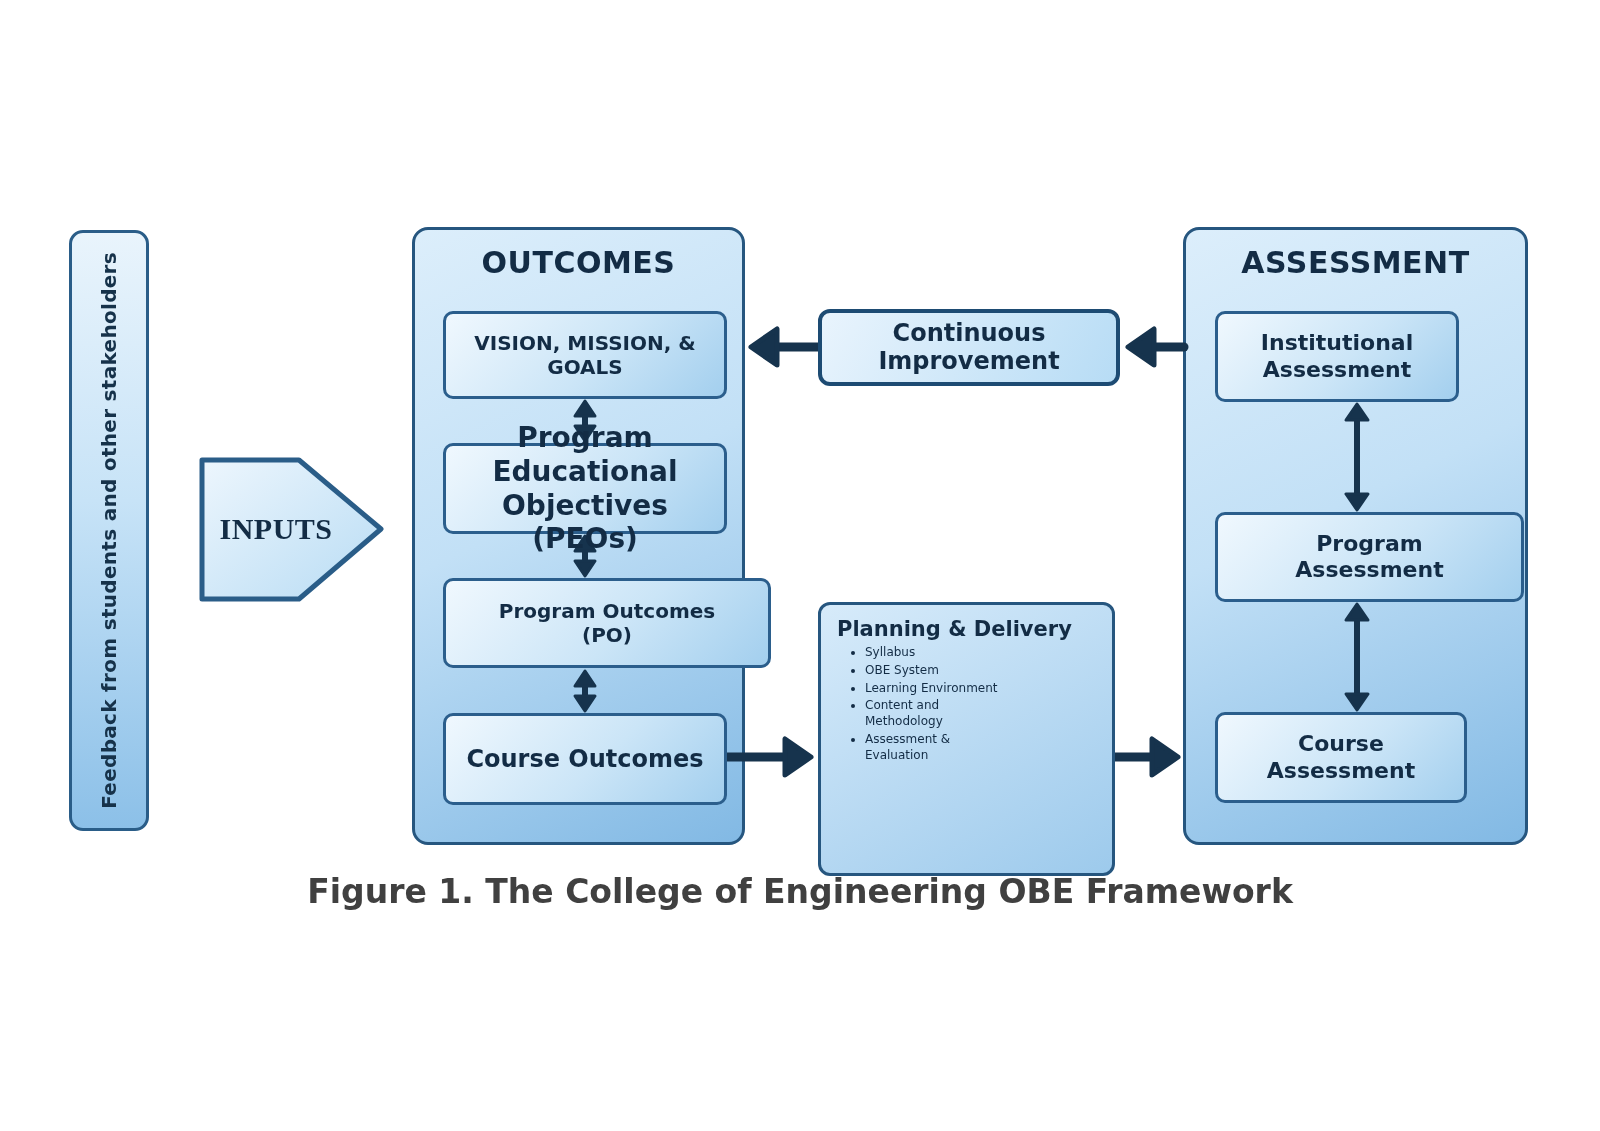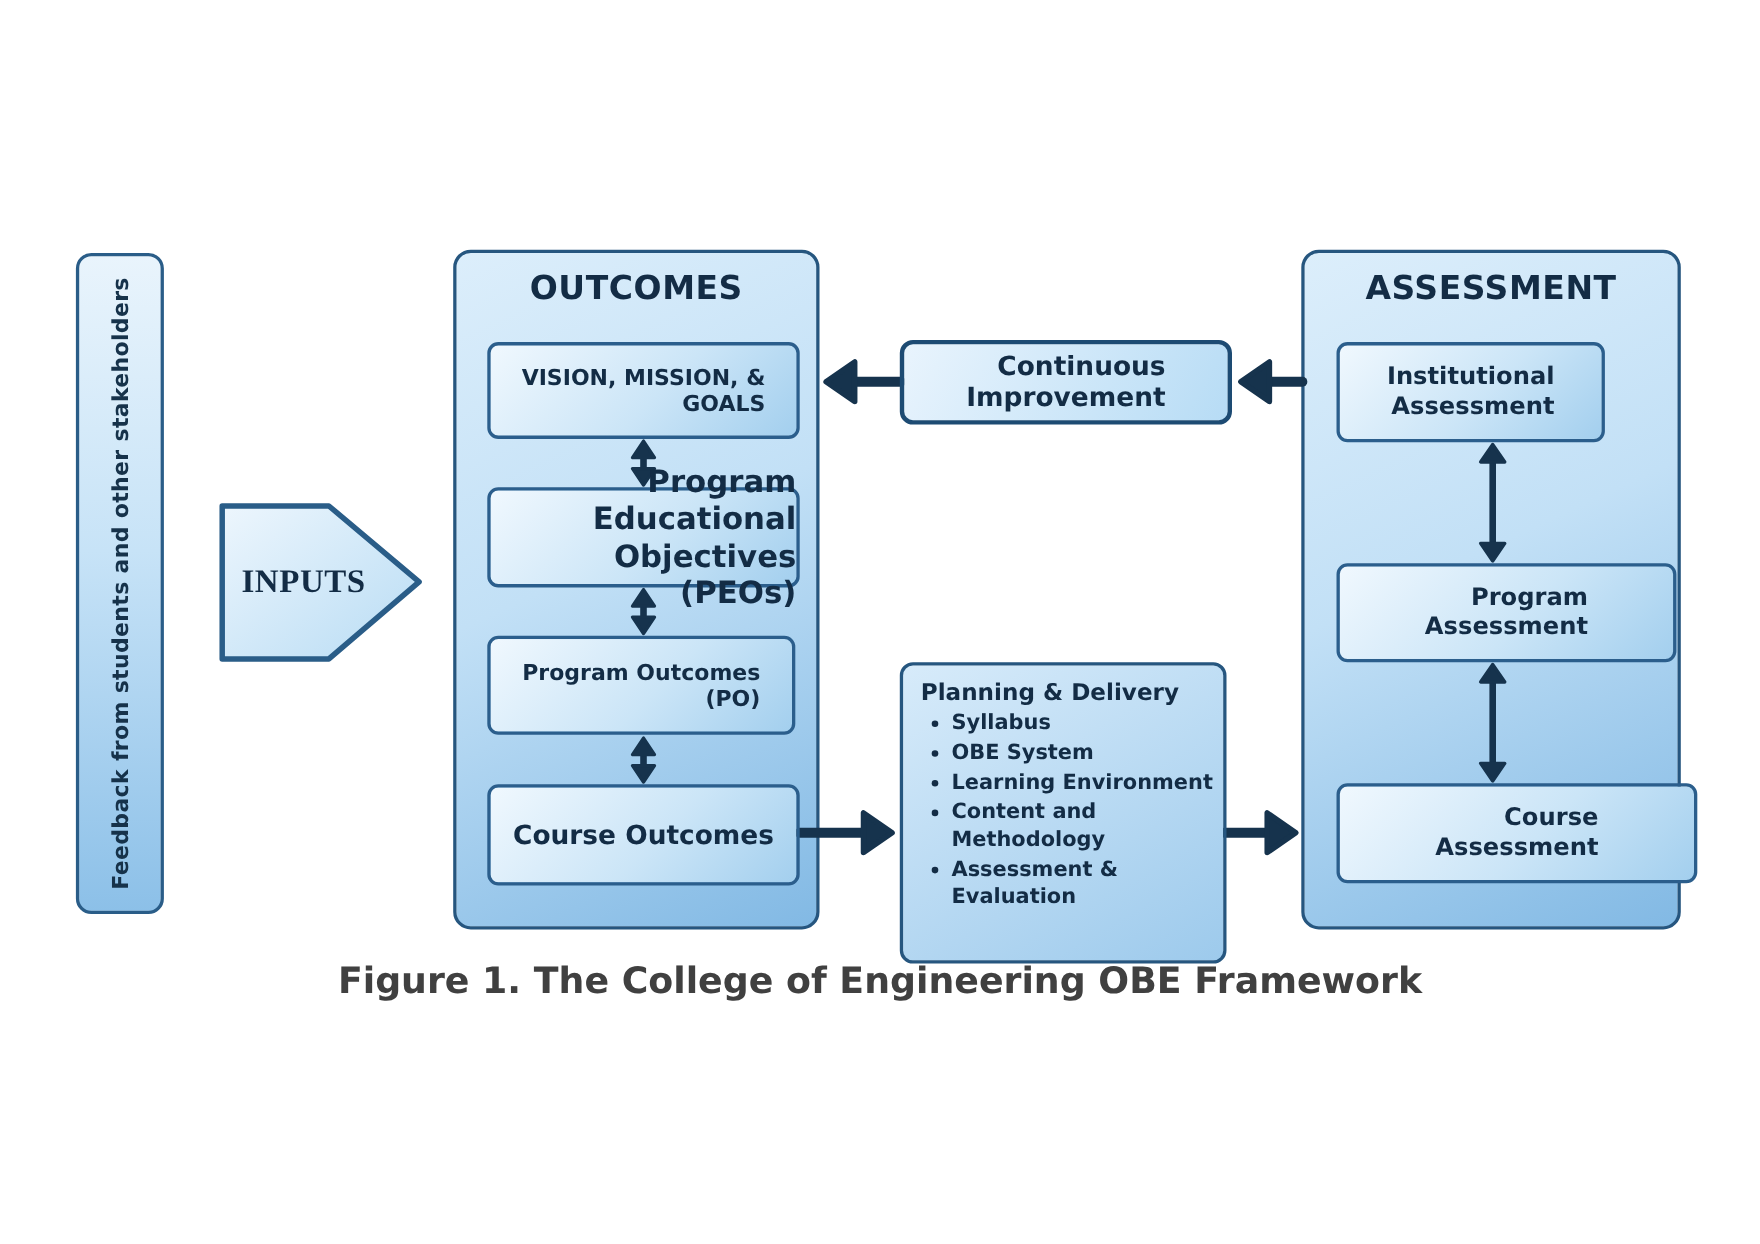--- a/index.html
+++ b/index.html
@@ -16,46 +16,46 @@
   }
   .panel-title{
     position:absolute;z-index:3;text-align:center;font-weight:bold;font-size:30px;
     letter-spacing:.5px;color:#132c45;
   }
   
   .node{
     position:absolute;box-sizing:border-box;z-index:3;
     border:3px solid #2b5e8c;border-radius:10px;
     background:linear-gradient(135deg,#f0f8fe 0%,#cbe5f7 55%,#a3cfee 100%);
-    display:flex;align-items:center;justify-content:center;text-align:right;
+    display:flex;align-items:center;justify-content:center;text-align:center;
     font-weight:bold;line-height:1.2;color:#132c45;
   }
   .vision{left:443px;top:311px;width:284px;height:88px;font-size:20px;}
   .peo{left:443px;top:443px;width:284px;height:91px;font-size:28px;}
-  .po{left:443px;top:578px;width:280px;height:90px;font-size:20px;}
+  .po{left:443px;top:578px;width:328px;height:90px;font-size:20px;}
   .course-outcomes{left:443px;top:713px;width:284px;height:92px;font-size:24px;}
   .inst{left:1215px;top:311px;width:244px;height:91px;font-size:22px;}
   .prog{left:1215px;top:512px;width:309px;height:90px;font-size:22px;}
-  .course-assess{left:1215px;top:712px;width:328px;height:91px;font-size:22px;}
+  .course-assess{left:1215px;top:712px;width:252px;height:91px;font-size:22px;}
   .ci{
     left:818px;top:309px;width:302px;height:77px;font-size:24px;line-height:1.15;
     border:4px solid #1d4b73;border-radius:12px;
     background:linear-gradient(120deg,#e9f4fd 0%,#b7dcf5 100%);
   }
   
   .planning{
     position:absolute;left:818px;top:602px;width:297px;height:274px;box-sizing:border-box;
     z-index:3;border:3px solid #26567f;border-radius:12px;
     background:linear-gradient(150deg,#d7ebfa 0%,#9dcaec 100%);
     padding:10px 6px 18px 16px;
   }
   .planning h3{margin:2px 0 4px 0;font-size:21px;font-weight:bold;color:#132c45;}
   .planning ul{margin:2px 0 0 0;padding-left:28px;}
   .planning li{
-    font-size:19px;font-weight:bold;line-height:1.32;color:#132c45;margin-bottom:2px;
+    font-size:12px;font-weight:normal;line-height:1.32;color:#132c45;margin-bottom:2px;
   }
   
   .feedback-bar{
     position:absolute;left:69px;top:230px;width:80px;height:601px;box-sizing:border-box;
     border:3px solid #2a5d88;border-radius:14px;
     background:linear-gradient(180deg,#e9f4fc 0%,#c7e3f7 45%,#8cc0e8 100%);
     display:flex;align-items:center;justify-content:center;z-index:1;
   }
   .vtext{
     writing-mode:vertical-rl;transform:rotate(180deg);

